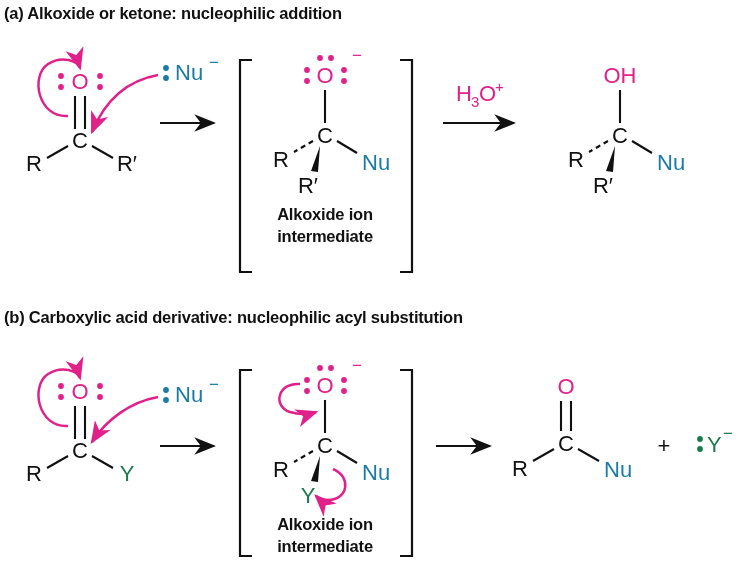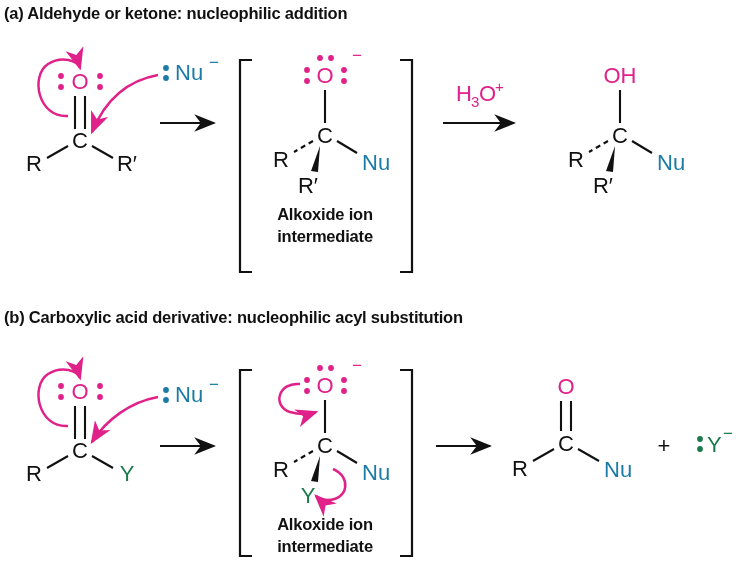--- a/index.html
+++ b/index.html
@@ -18,21 +18,21 @@
   .atom-sm{font-family:"Liberation Sans", sans-serif;font-size:15px;}
   .caption{
     font-family:"Liberation Sans", sans-serif;font-weight:bold;font-size:16.5px;
     fill:#111;letter-spacing:-0.2px;
   }
   .chg{font-family:"Liberation Sans", sans-serif;font-size:17px;}
 </style>
 </head>
 <body>
 
-<div class="heading" id="heading-a">(a) Aldehyde or ketone: nucleophilic addition</div>
+<div class="heading" id="heading-a">(a) Alkoxide or ketone: nucleophilic addition</div>
 <div class="heading" id="heading-b">(b) Carboxylic acid derivative: nucleophilic acyl substitution</div>
 
 <svg width="742" height="300" viewBox="0 0 742 300" style="top:28px;">
   <defs>
     <marker id="ahB" markerWidth="10" markerHeight="8" refX="9" refY="4" orient="auto">
       <path d="M0,0 L10,4 L0,8 L3,4 Z" fill="#111"></path>
     </marker>
     <marker id="ahM" markerWidth="9" markerHeight="8" refX="8" refY="4" orient="auto">
       <path d="M0,0.3 L9,4 L0,7.7 L2.6,4 Z" fill="#e0218a"></path>
     </marker>

